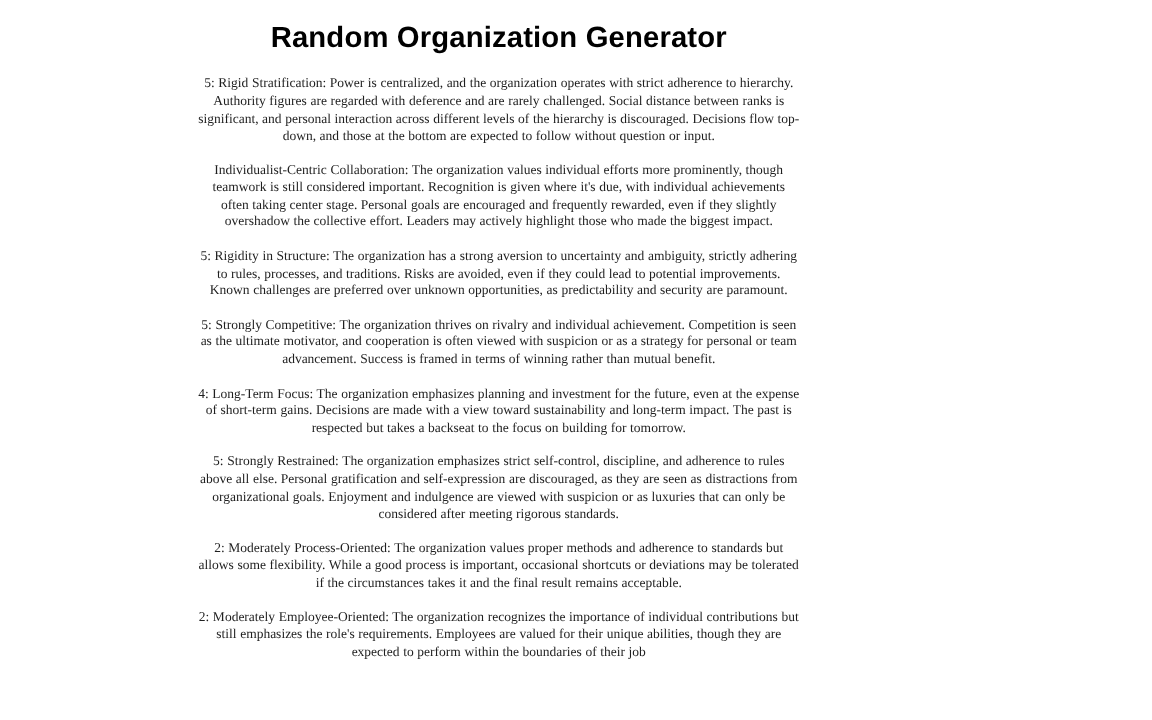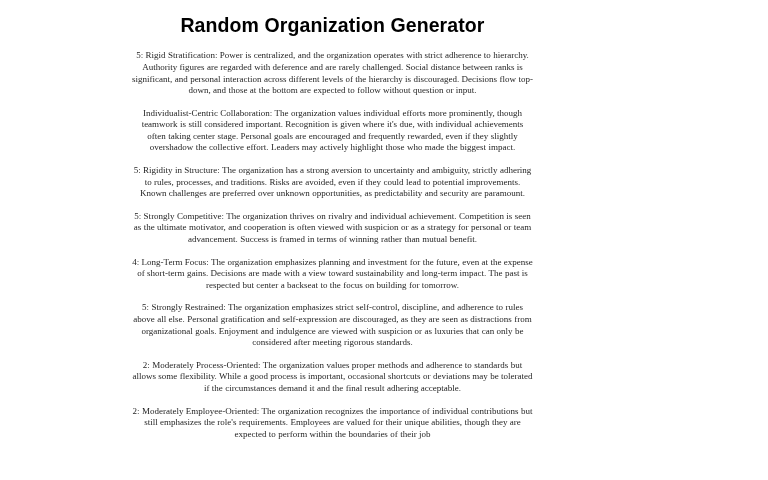--- a/index.html
+++ b/index.html
@@ -63,22 +63,22 @@
   <div class="content">
 
     <p class="paragraph">5: Rigid Stratification: Power is centralized, and the organization operates with strict adherence to hierarchy. Authority figures are regarded with deference and are rarely challenged. Social distance between ranks is significant, and personal interaction across different levels of the hierarchy is discouraged. Decisions flow top-down, and those at the bottom are expected to follow without question or input.</p>
 
     <p class="paragraph">Individualist-Centric Collaboration: The organization values individual efforts more prominently, though teamwork is still considered important. Recognition is given where it's due, with individual achievements often taking center stage. Personal goals are encouraged and frequently rewarded, even if they slightly overshadow the collective effort. Leaders may actively highlight those who made the biggest impact.</p>
 
     <p class="paragraph">5: Rigidity in Structure: The organization has a strong aversion to uncertainty and ambiguity, strictly adhering to rules, processes, and traditions. Risks are avoided, even if they could lead to potential improvements. Known challenges are preferred over unknown opportunities, as predictability and security are paramount.</p>
 
     <p class="paragraph">5: Strongly Competitive: The organization thrives on rivalry and individual achievement. Competition is seen as the ultimate motivator, and cooperation is often viewed with suspicion or as a strategy for personal or team advancement. Success is framed in terms of winning rather than mutual benefit.</p>
 
-    <p class="paragraph">4: Long-Term Focus: The organization emphasizes planning and investment for the future, even at the expense of short-term gains. Decisions are made with a view toward sustainability and long-term impact. The past is respected but center a backseat to the focus on building for tomorrow.</p>
+    <p class="paragraph">4: Long-Term Focus: The organization emphasizes planning and investment for the future, even at the expense of short-term gains. Decisions are made with a view toward sustainability and long-term impact. The past is respected but takes a backseat to the focus on building for tomorrow.</p>
 
     <p class="paragraph">5: Strongly Restrained: The organization emphasizes strict self-control, discipline, and adherence to rules above all else. Personal gratification and self-expression are discouraged, as they are seen as distractions from organizational goals. Enjoyment and indulgence are viewed with suspicion or as luxuries that can only be considered after meeting rigorous standards.</p>
 
-    <p class="paragraph">2: Moderately Process-Oriented: The organization values proper methods and adherence to standards but allows some flexibility. While a good process is important, occasional shortcuts or deviations may be tolerated if the circumstances demand it and the final result adhering acceptable.</p>
+    <p class="paragraph">2: Moderately Process-Oriented: The organization values proper methods and adherence to standards but allows some flexibility. While a good process is important, occasional shortcuts or deviations may be tolerated if the circumstances takes it and the final result remains acceptable.</p>
 
     <p class="paragraph">2: Moderately Employee-Oriented: The organization recognizes the importance of individual contributions but still emphasizes the role's requirements. Employees are valued for their unique abilities, though they are expected to perform within the boundaries of their job</p>
 
   </div>
 </div>
 
 </body></html>

